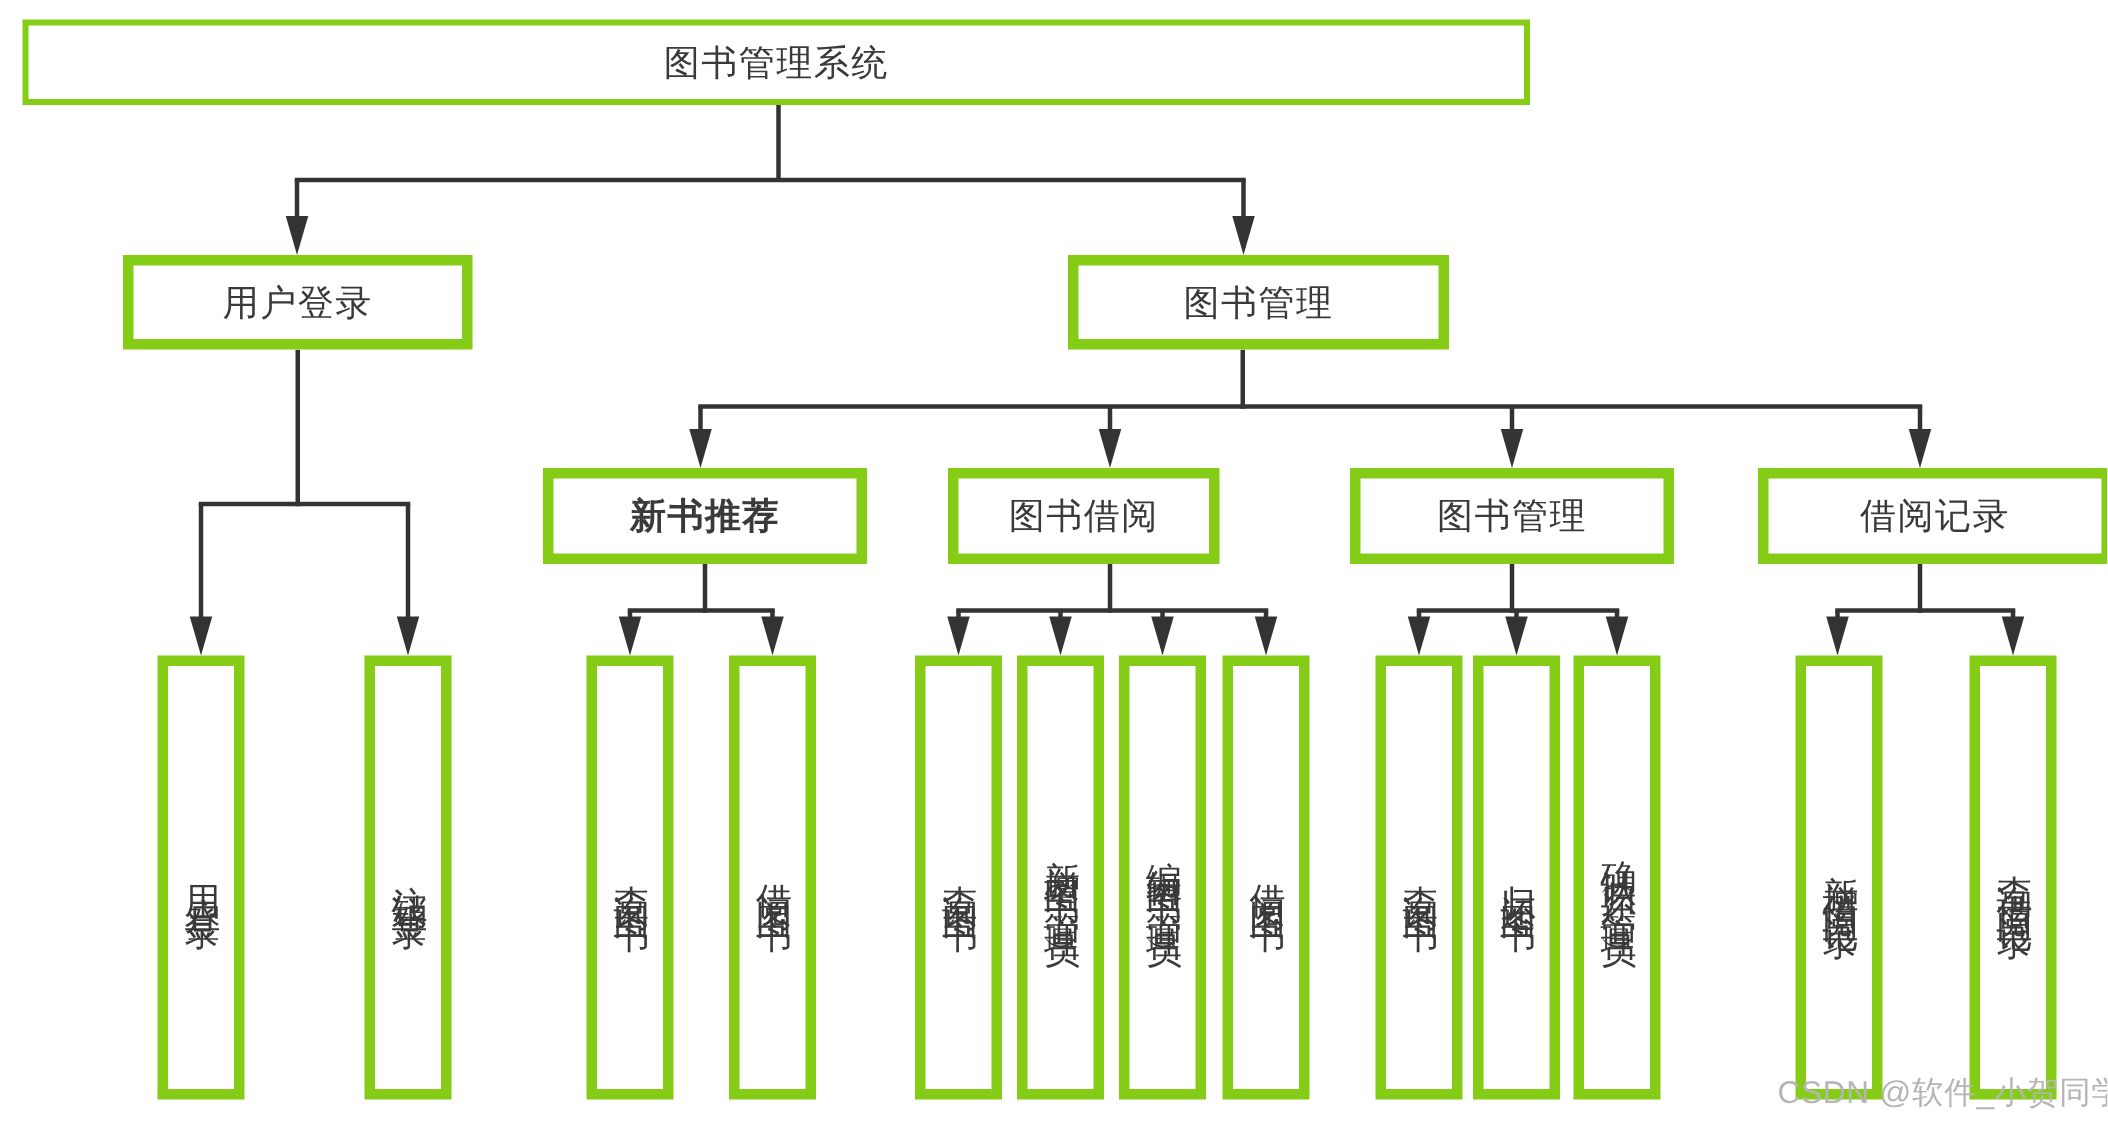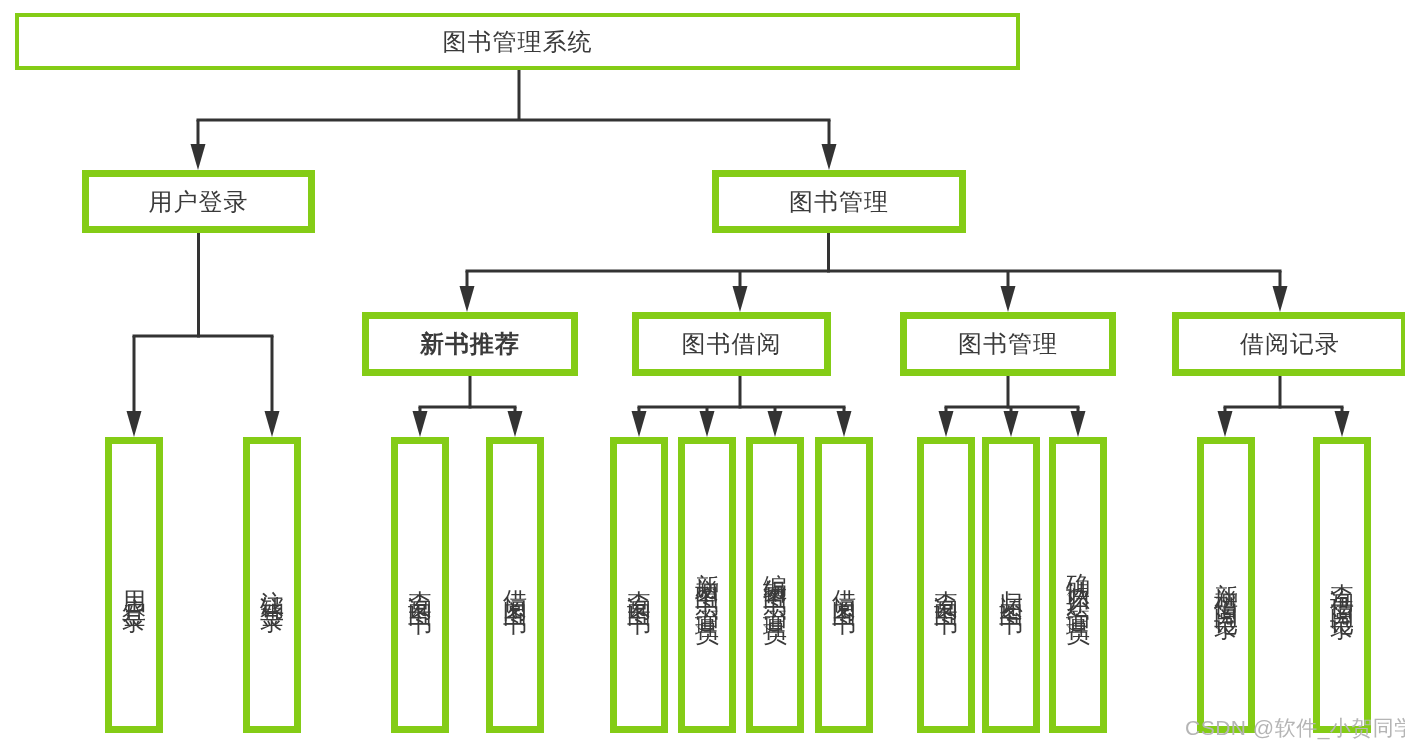--- a/index.html
+++ b/index.html
@@ -123,21 +123,21 @@
       <polygon points="1334.5,411 1349.5,411 1342,437"></polygon>
     </g>
   </svg>
 
   <div class="node root" style="left:15px; top:13px; width:1005px; height:57px;">图书管理系统</div>
 
   <div class="node" style="left:82px; top:170px; width:233px; height:63px;">用户登录</div>
   <div class="node" style="left:712px; top:170px; width:254px; height:63px;">图书管理</div>
 
   <div class="node" style="left:362px; top:312px; width:216px; height:64px;font-weight:bold;">新书推荐</div>
-  <div class="node" style="left:632px; top:312px; width:199px; height:64px;">图书借阅</div>
+  <div class="node" style="left:632px; top:312px; width:181px; height:64px;">图书借阅</div>
   <div class="node" style="left:900px; top:312px; width:216px; height:64px;">图书管理</div>
   <div class="node" style="left:1172px; top:312px; width:236px; height:64px;">借阅记录</div>
 
   <div class="node v" style="left:105px; top:437px; width:58px; height:296px;">用户登录</div>
   <div class="node v" style="left:243px; top:437px; width:58px; height:296px;">注销登录</div>
 
   <div class="node v" style="left:391px; top:437px; width:58px; height:296px;">查询图书</div>
   <div class="node v" style="left:486px; top:437px; width:58px; height:296px;">借阅图书</div>
 
   <div class="node v" style="left:610px; top:437px; width:58px; height:296px;">查询图书</div>

